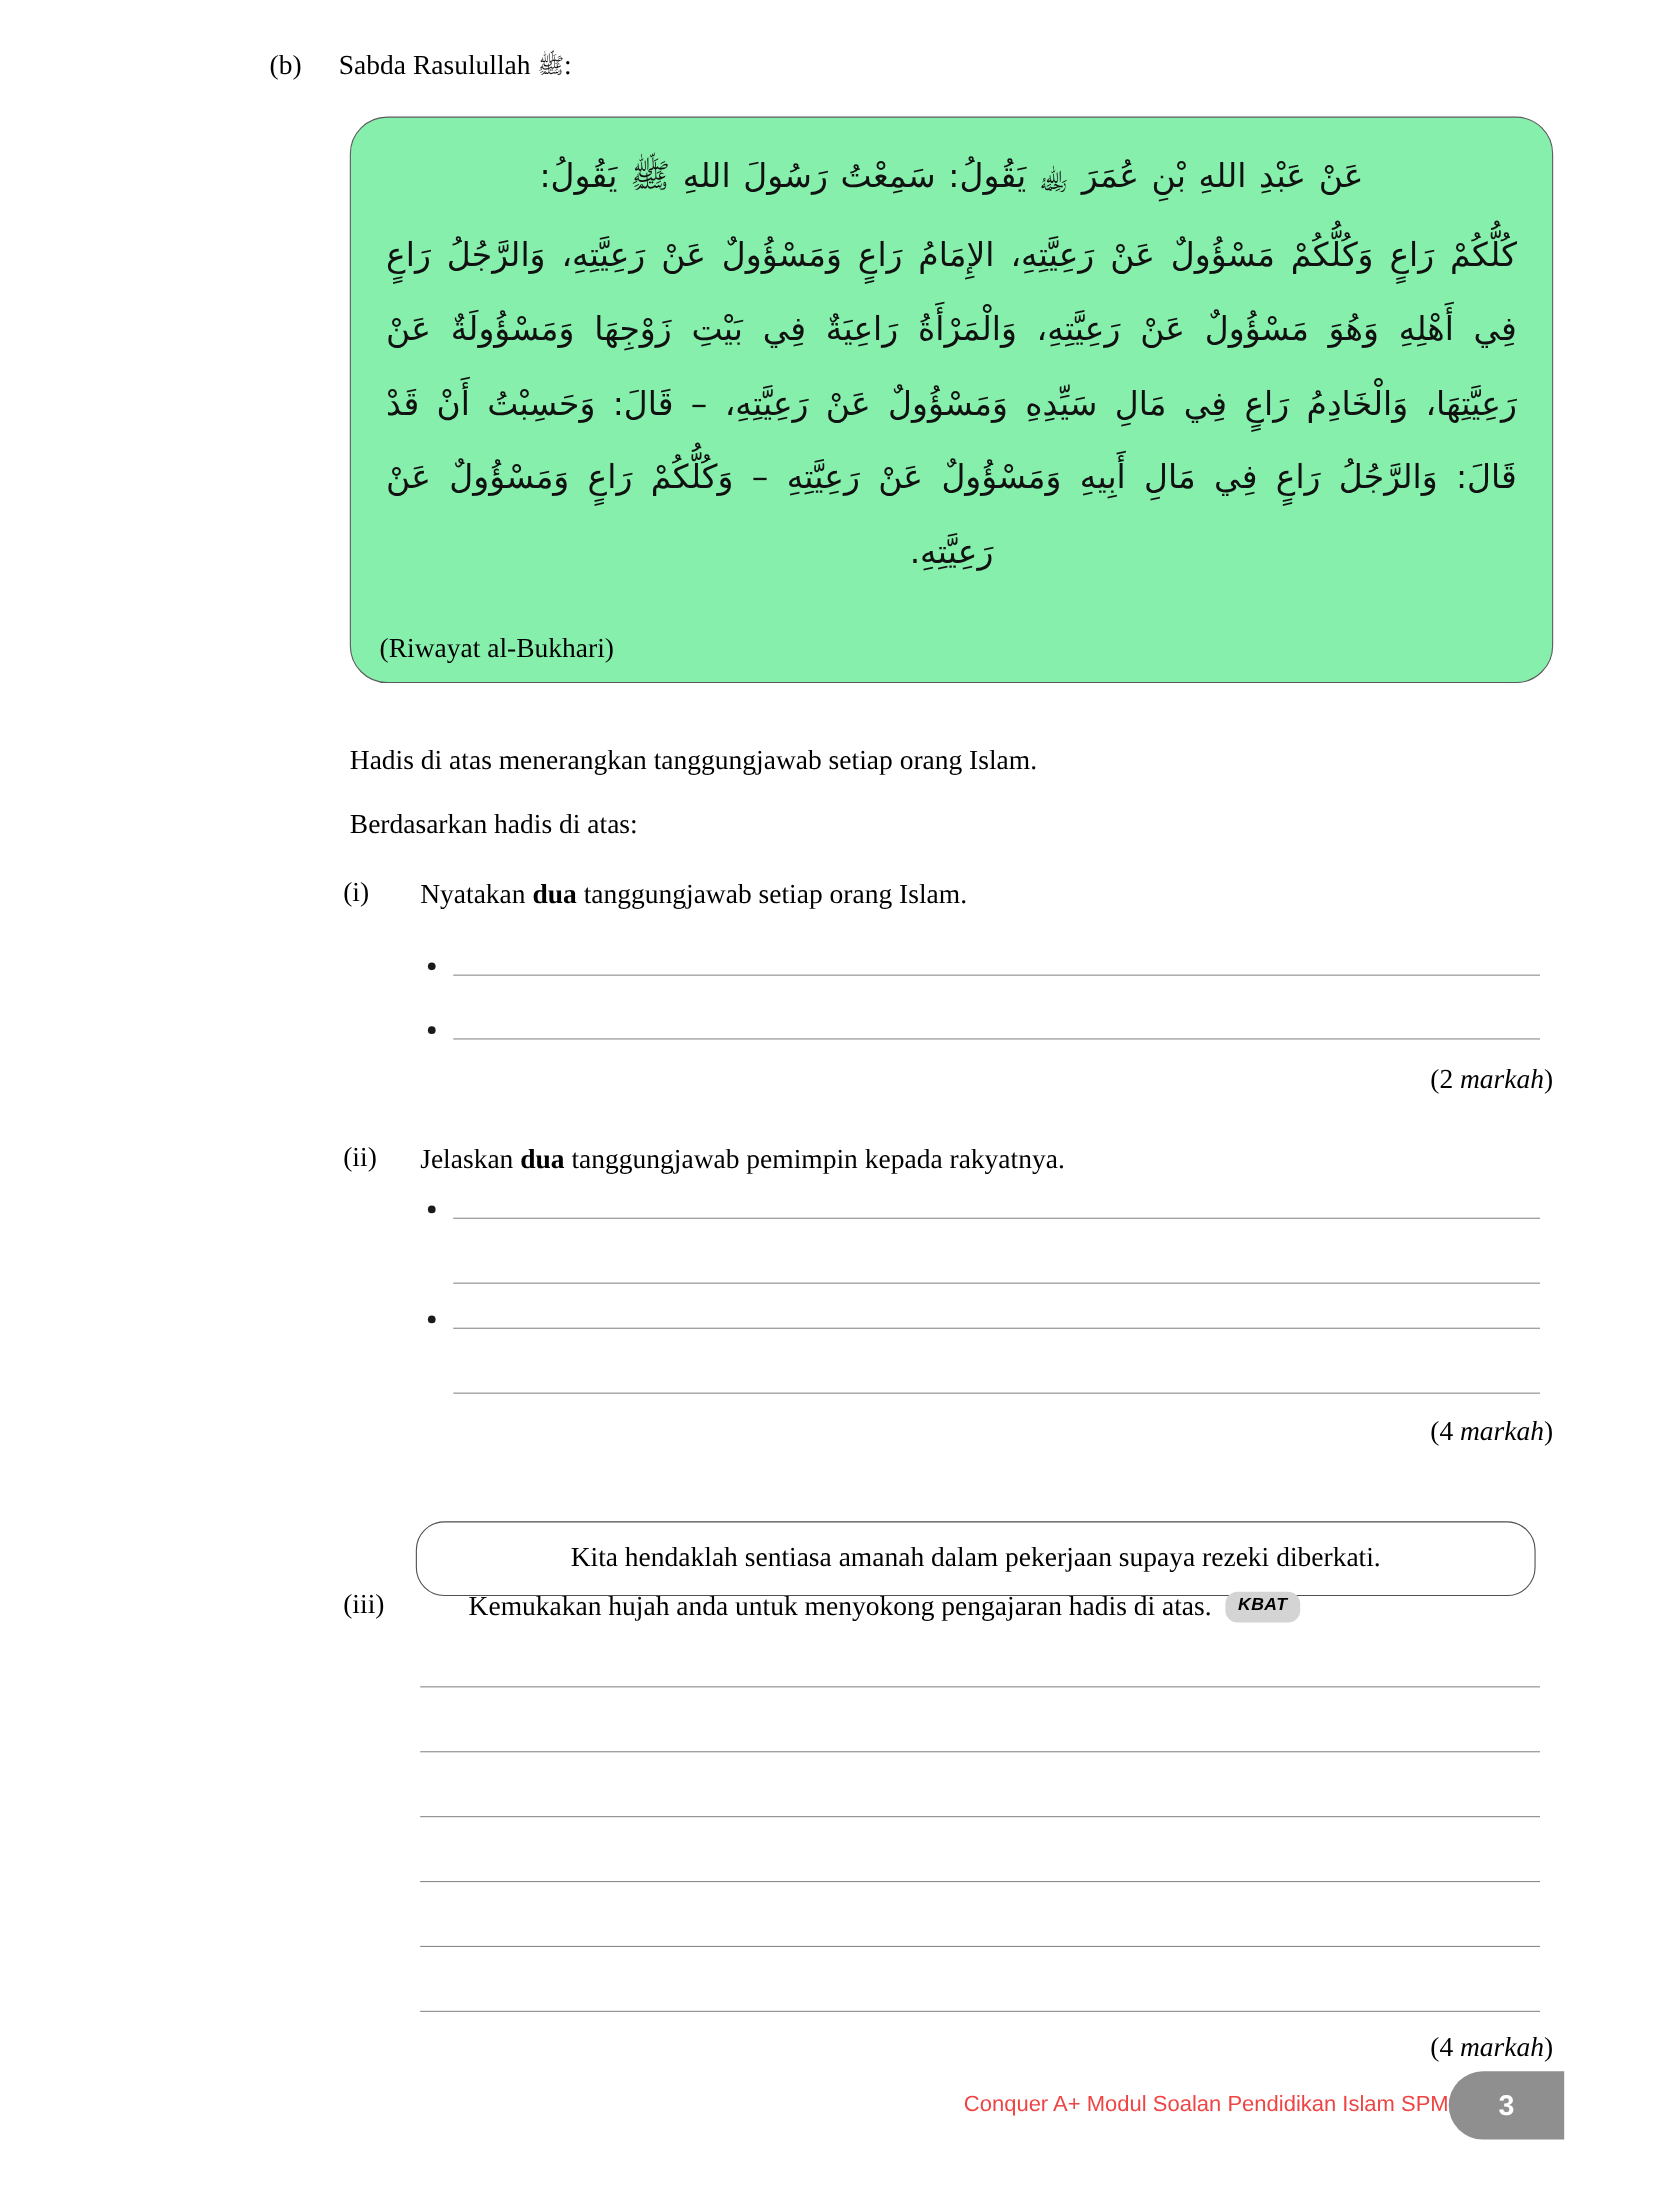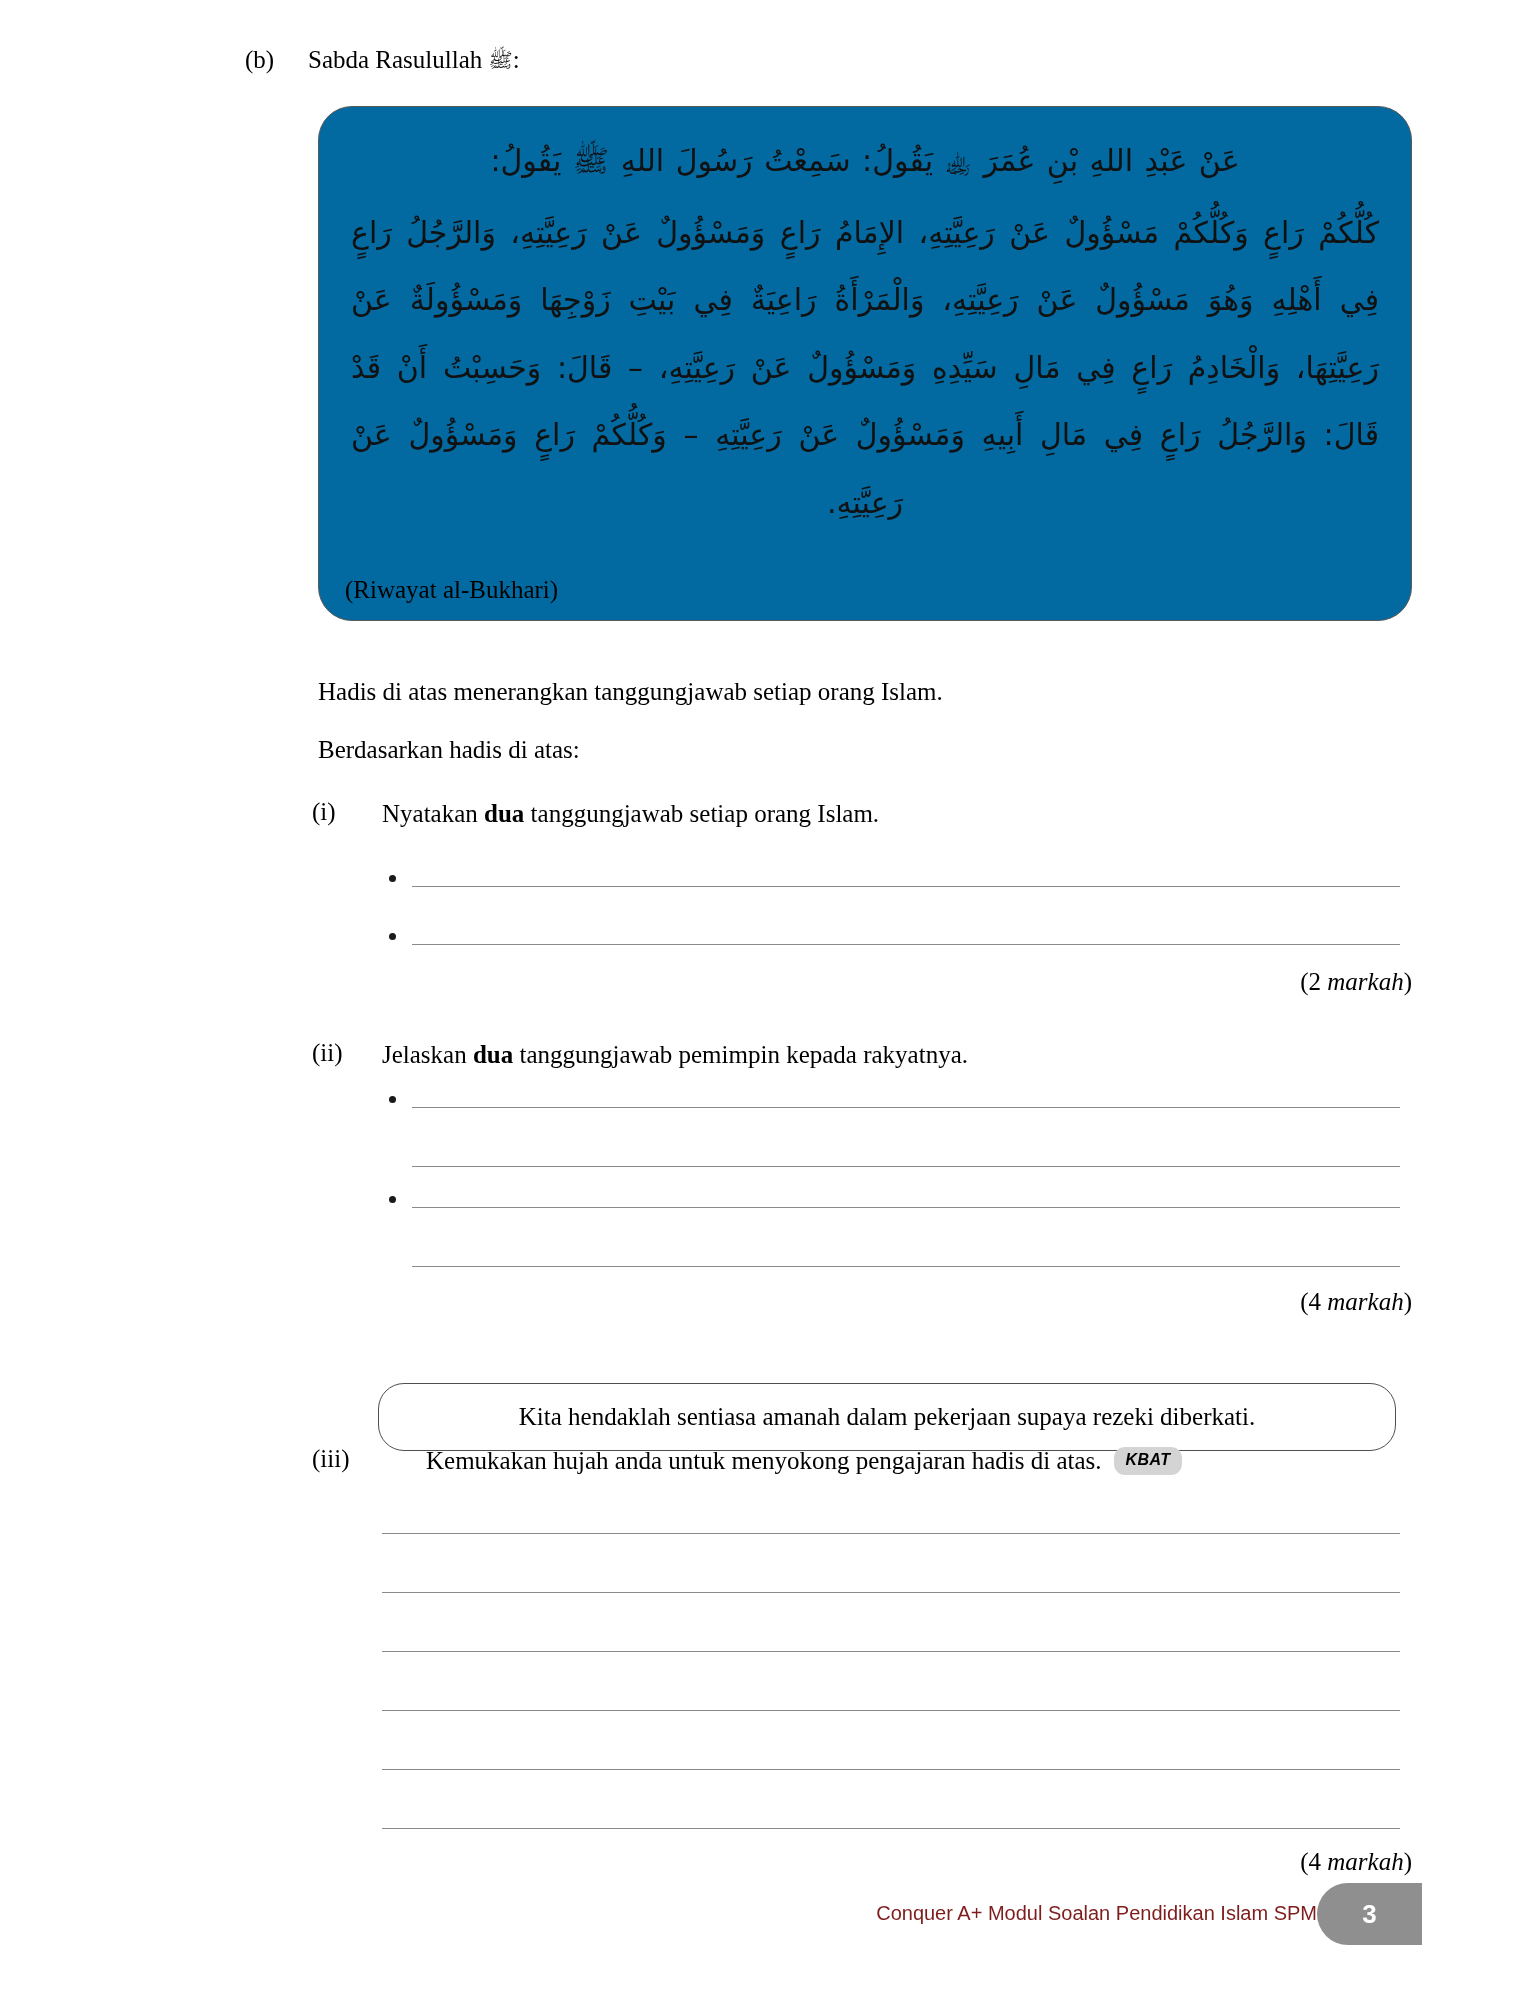--- a/index.html
+++ b/index.html
@@ -45,21 +45,21 @@
 
   
   .hadith-box {
     position: absolute;
     left: 318px;
     top: 106px;
     width: 1094px;
     height: 515px;
     border: 1.6px solid #5a5a5a;
     border-radius: 34px;
-    background: #0369a1;
+    background: #86efac;
     padding: 18px 26px 10px 26px;
   }
   .arabic {
     direction: rtl;
     text-align: center;
     font-family: "DejaVu Sans", sans-serif;
     font-size: 30px;
     line-height: 2.25;
     color: #111;
     letter-spacing: 0;
@@ -160,21 +160,21 @@
     letter-spacing: 0.4px;
   }
 
   
   .footer-text {
     position: absolute;
     right: 200px;
     bottom: 64px;
     font-family: "Liberation Sans", sans-serif;
     font-size: 20px;
-    color: #7f1d1d;
+    color: #ef4444;
     white-space: nowrap;
   }
   .page-tab {
     position: absolute;
     right: 95px;
     bottom: 44px;
     width: 105px;
     height: 62px;
     background: #8f8f8f;
     border-radius: 31px 0 0 31px;

